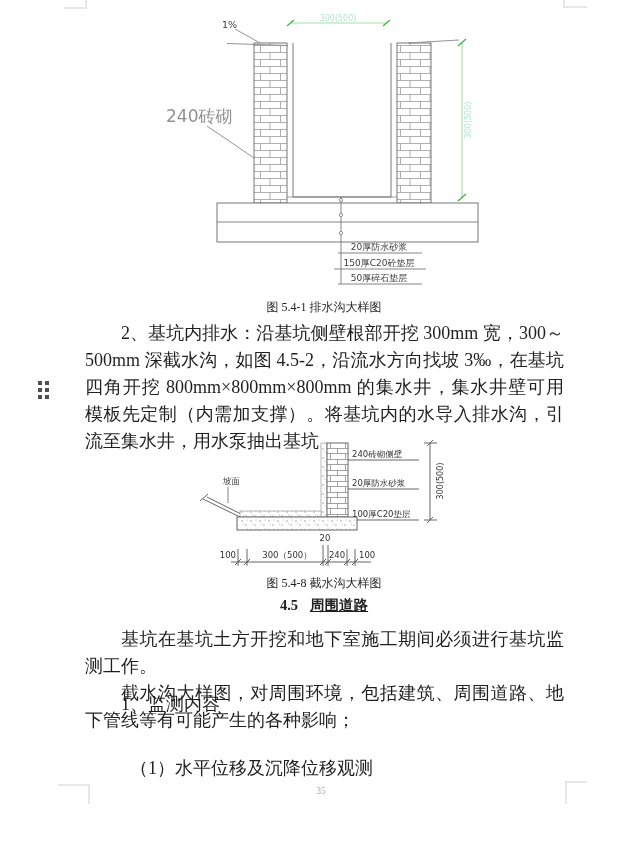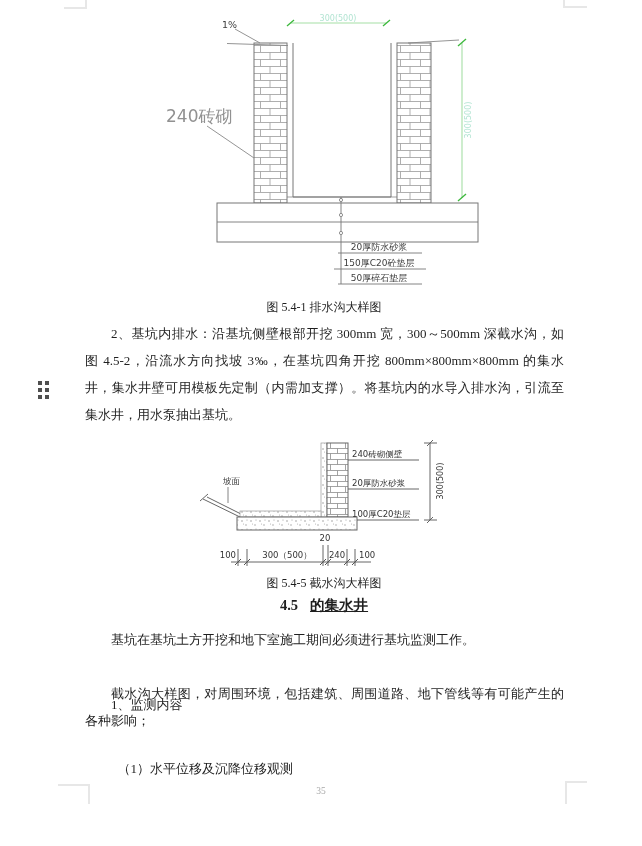--- a/index.html
+++ b/index.html
@@ -26,21 +26,21 @@
   .fig2{position:absolute;left:195px;top:437px;}
 
   .caption{position:absolute;left:85px;width:478px;text-align:center;font-size:12px;line-height:17px;}
   .cap1{top:299px;}
   .cap2{top:575px;}
 
   .heading{position:absolute;left:85px;top:596px;width:478px;text-align:center;font-size:14.5px;font-weight:bold;}
   .heading .num{margin-right:12px;}
   .heading .ttl{text-decoration:underline;}
 
-  .para{position:absolute;left:85px;width:479px;font-size:13px;line-height:27px;text-align:justify;text-justify:inter-ideograph;}
+  .para{position:absolute;left:85px;width:479px;font-size:18px;line-height:27px;text-align:justify;text-justify:inter-ideograph;}
   .p1{top:320px;text-indent:2em;}
   .p2{top:626px;text-indent:2em;}
   .p3{top:691px;text-indent:2em;}
   .p4{top:680px;text-indent:2em;}
   .p5{top:734px;text-indent:2.5em;margin-top:21px;}
 
   .footer{position:absolute;left:0;top:786px;width:642px;text-align:center;font-size:9.5px;color:#a9a9a9;font-family:Liberation Serif, serif;}
 
   svg text{font-family:"DejaVu Sans",sans-serif;}
 </style>
@@ -192,24 +192,24 @@
         <line x1="157" y1="128" x2="163" y2="122"></line>
       </g>
       <text x="41" y="121" font-size="8.5" fill="#333" text-anchor="end">100</text>
       <text x="92" y="121" font-size="8.5" fill="#333" text-anchor="middle">300（500）</text>
       <text x="130" y="104" font-size="8.5" fill="#333" text-anchor="middle">20</text>
       <text x="142" y="121" font-size="8.5" fill="#333" text-anchor="middle">240</text>
       <text x="164" y="121" font-size="8.5" fill="#333">100</text>
     </g>
   </svg>
 
-  <div class="caption cap2">图 5.4-5  截水沟大样图</div>
+  <div class="caption cap2">图 5.4-8  截水沟大样图</div>
 
   <div class="heading">
-    <span class="num">4.5</span><span class="ttl">的集水井</span>
+    <span class="num">4.5</span><span class="ttl">周围道路</span>
   </div>
 
   <div class="para p2">基坑在基坑土方开挖和地下室施工期间必须进行基坑监测工作。</div>
   <div class="para p3">1、监测内容</div>
   <div class="para p4">截水沟大样图，对周围环境，包括建筑、周围道路、地下管线等有可能产生的各种影响；</div>
   <div class="para p5">（1）水平位移及沉降位移观测</div>
 
   <div class="footer">35</div>
 
 </div>

